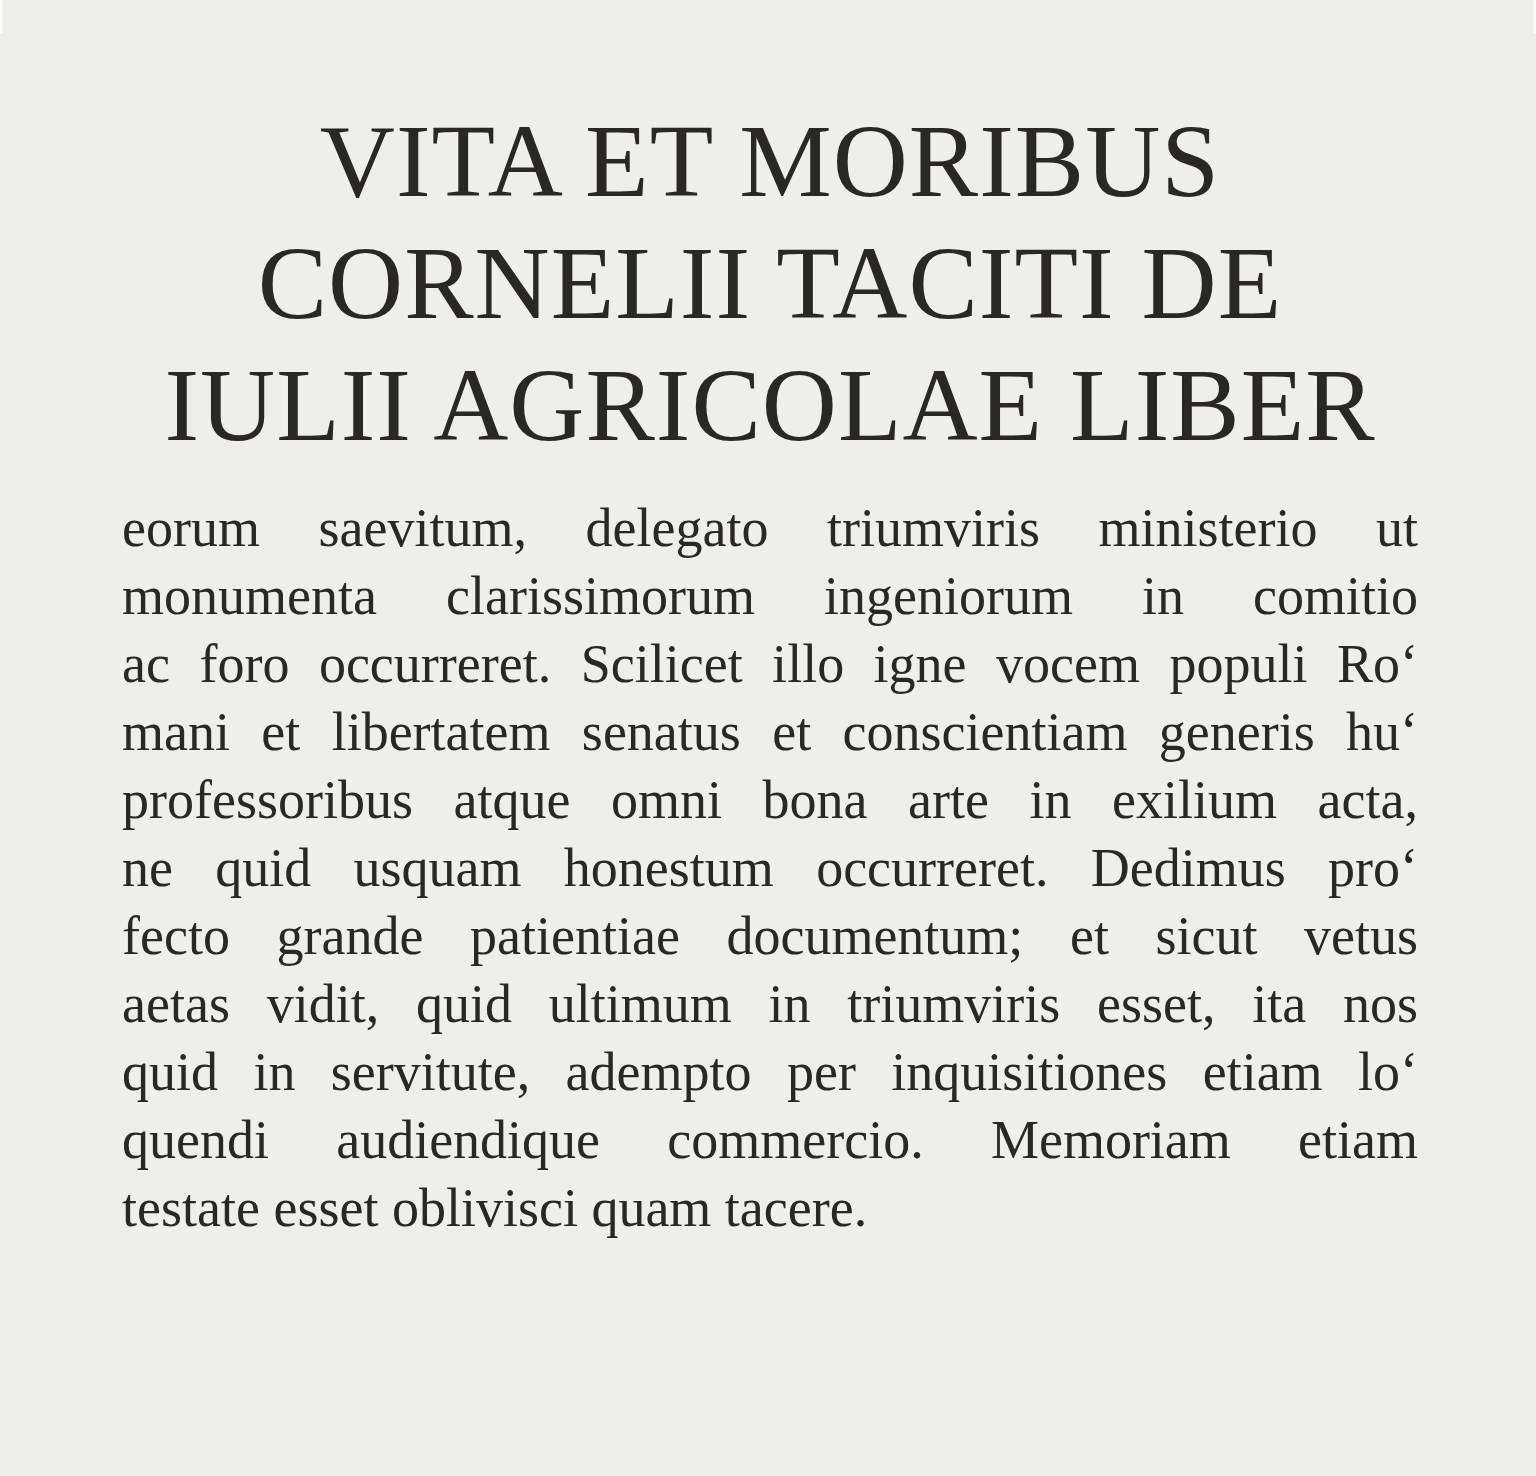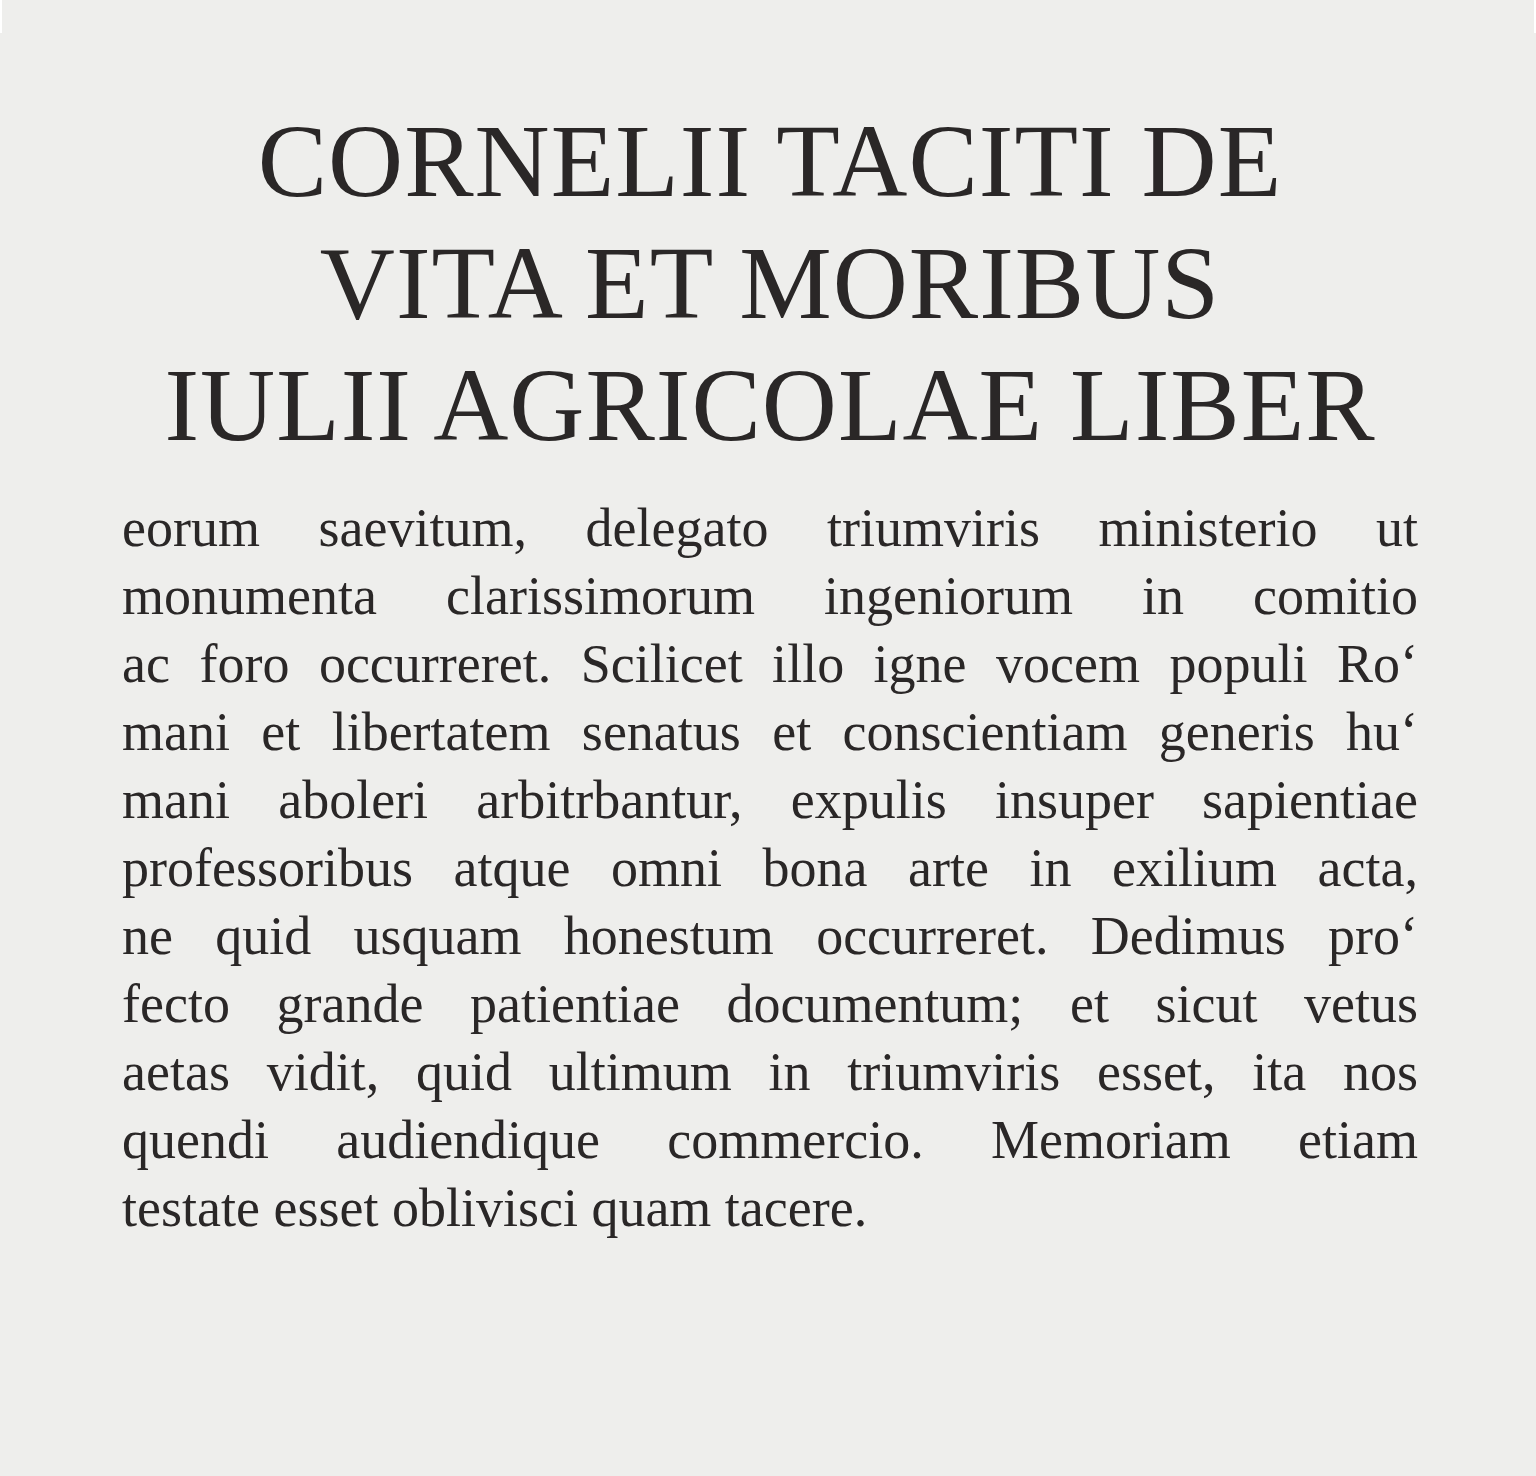--- a/index.html
+++ b/index.html
@@ -61,31 +61,31 @@
   }
 </style>
 </head>
 <body>
 
 <div class="corner-mark left"></div>
 <div class="corner-mark right"></div>
 
 <div class="page">
   <h1 class="title">
+    <span class="title-line">VITA ET MORIBUS</span>
     <span class="title-line">CORNELII TACITI DE</span>
-    <span class="title-line">VITA ET MORIBUS</span>
     <span class="title-line">IULII AGRICOLAE LIBER</span>
   </h1>
 
   <div class="body-text">
     <span class="line">eorum saevitum, delegato triumviris ministerio ut</span>
     <span class="line">monumenta clarissimorum ingeniorum in comitio</span>
     <span class="line">ac foro occurreret. Scilicet illo igne vocem populi Ro‘</span>
     <span class="line">mani et libertatem senatus et conscientiam generis hu‘</span>
-    <span class="line">mani aboleri arbitrbantur, expulis insuper sapientiae</span>
     <span class="line">professoribus atque omni bona arte in exilium acta,</span>
     <span class="line">ne quid usquam honestum occurreret. Dedimus pro‘</span>
     <span class="line">fecto grande patientiae documentum; et sicut vetus</span>
     <span class="line">aetas vidit, quid ultimum in triumviris esset, ita nos</span>
+    <span class="line">quid in servitute, adempto per inquisitiones etiam lo‘</span>
     <span class="line">quendi audiendique commercio. Memoriam etiam</span>
     <span class="line last">testate esset oblivisci quam tacere.</span>
   </div>
 </div>
 
 </body></html>

